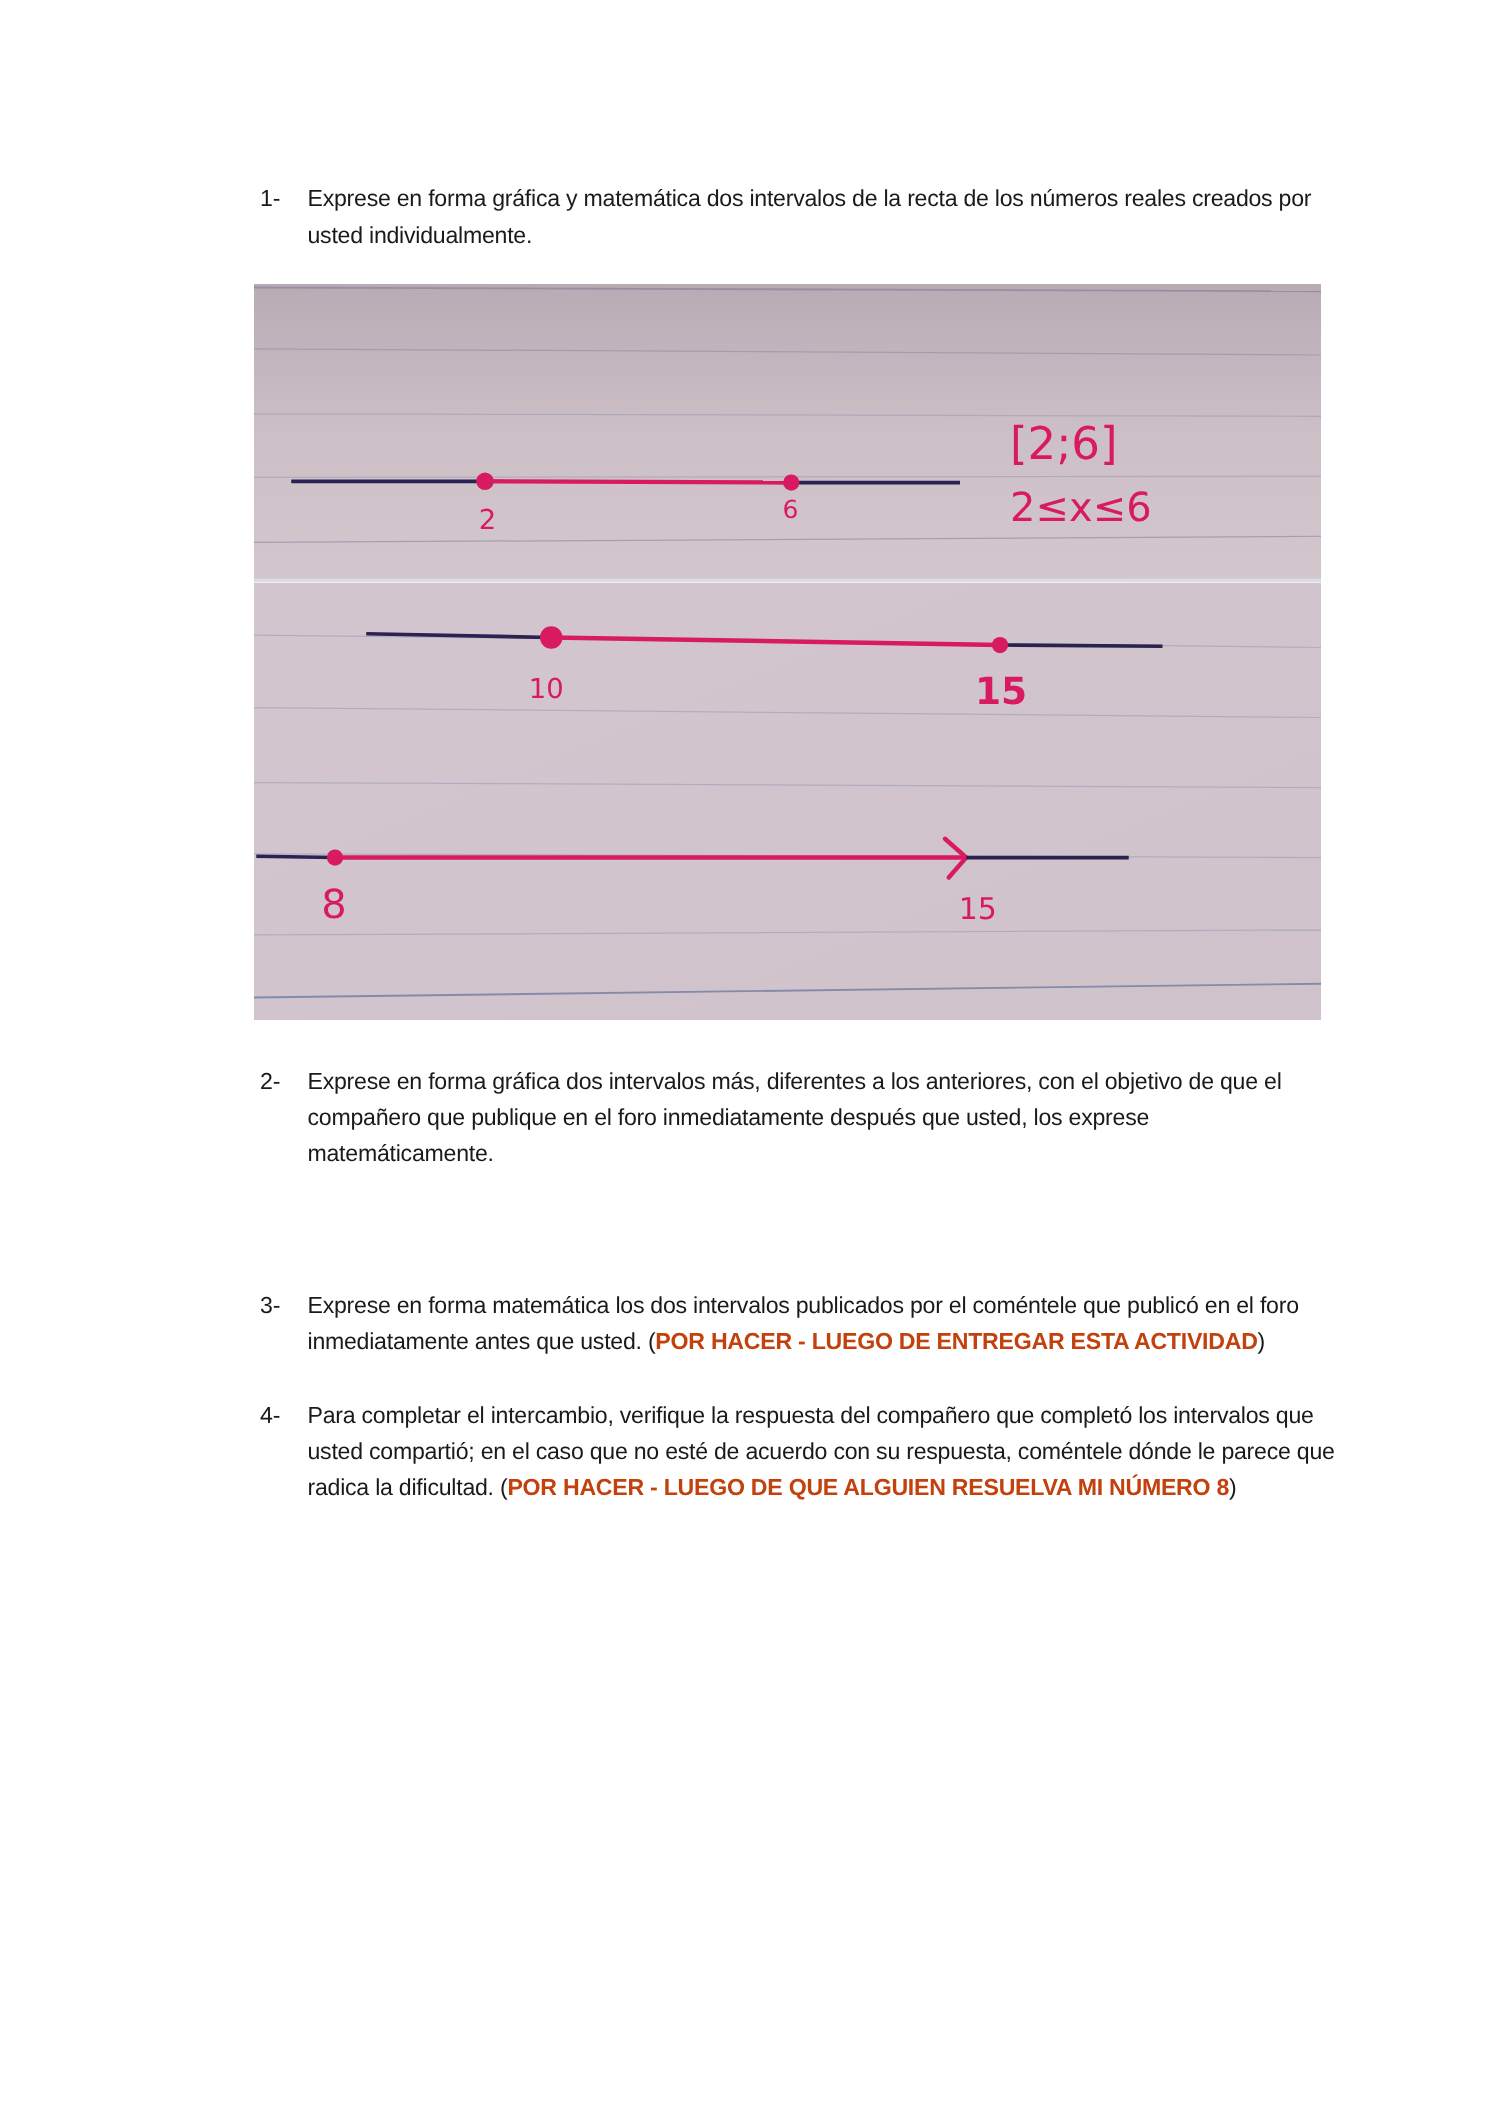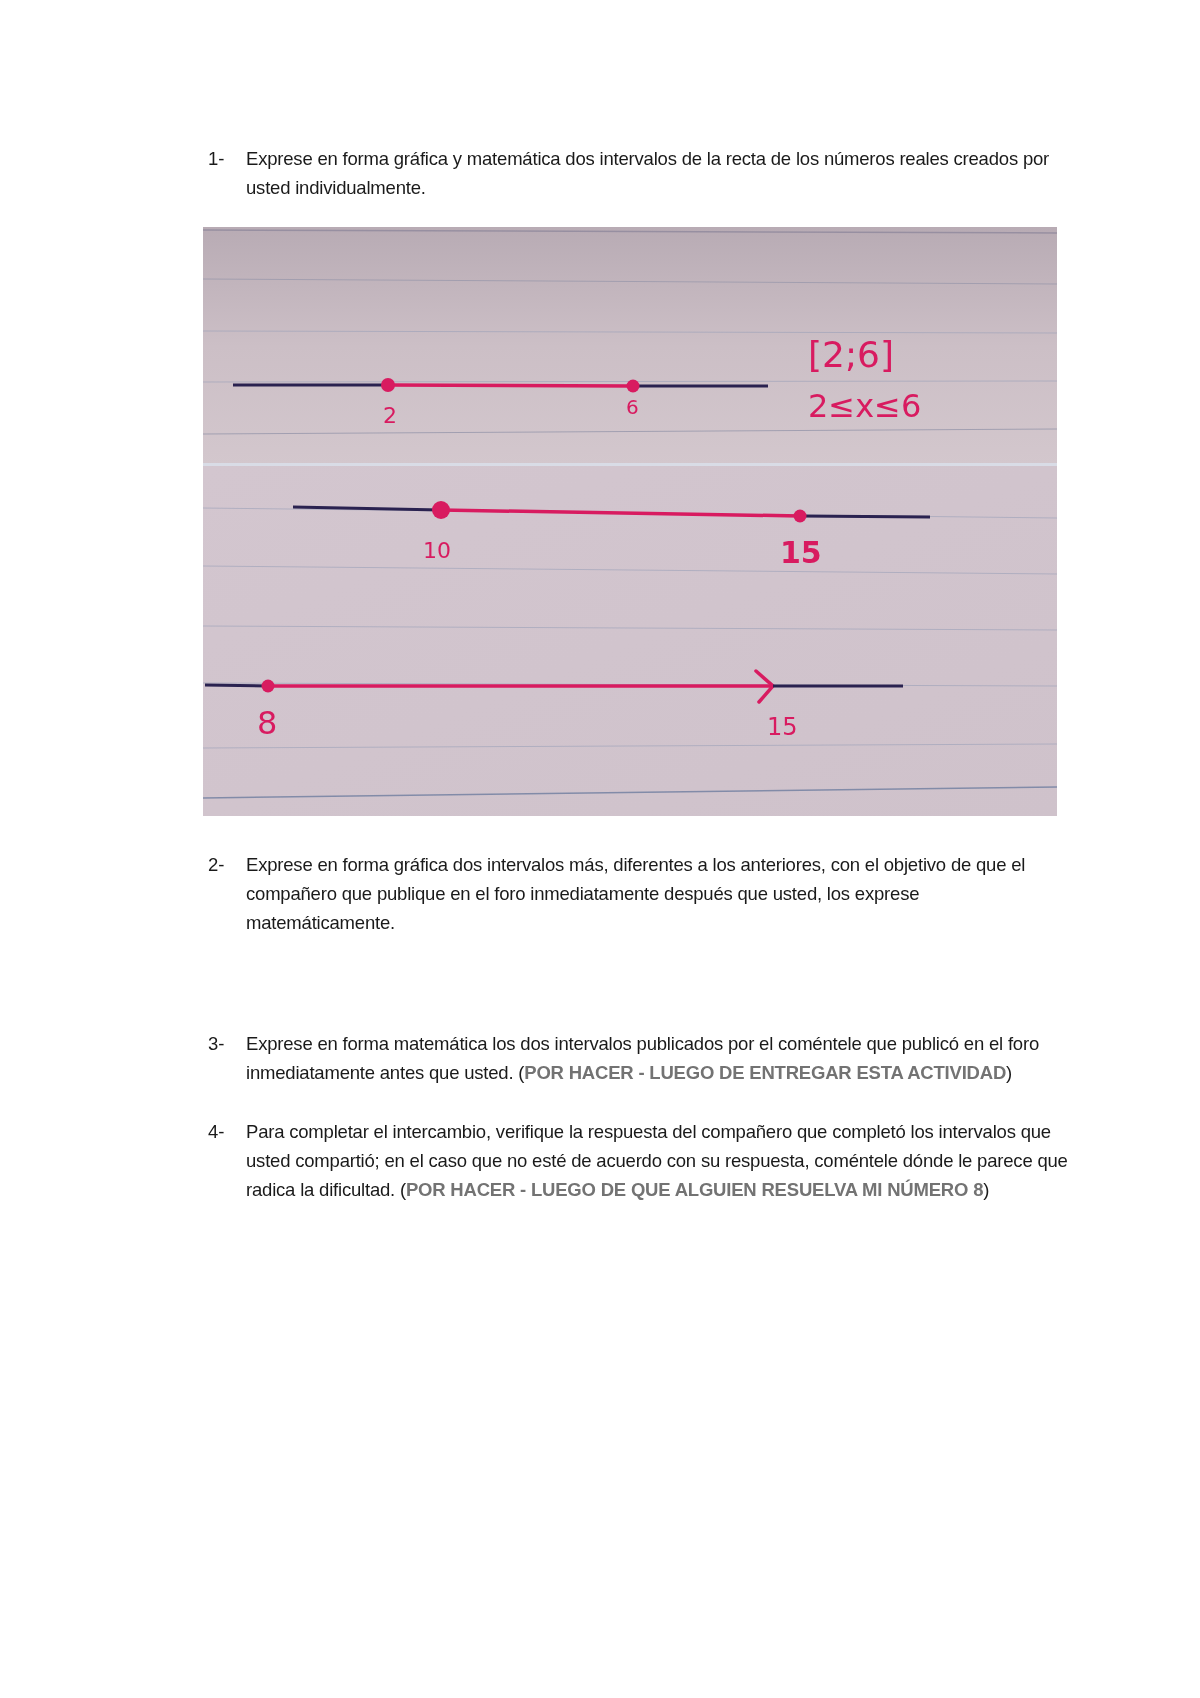--- a/index.html
+++ b/index.html
@@ -1,21 +1,21 @@
 <!DOCTYPE html>
 <html><head>
 <meta charset="utf-8">
 <style>
   html, body { margin: 0; padding: 0; background: #ffffff; }
   body { width: 1200px; height: 1698px; position: relative; overflow: hidden;
          font-family: "Liberation Sans", sans-serif; color: #1a1a1a; }
   .item { position: absolute; left: 208px; width: 860px; font-size: 18.5px; line-height: 29px; }
   .item .num { position: absolute; left: 0; top: 0; width: 36px; }
   .item .body { margin-left: 38px; letter-spacing: -0.2px; }
-  .red { color: #737373; font-weight: bold; }
+  .red { color: #c2410c; font-weight: bold; }
   .photo { position: absolute; left: 203px; width: 854px; overflow: hidden; }
   .photo svg { display: block; }
 </style>
 </head>
 <body>
 
 <div class="item" style="top:144px;">
   <span class="num">1-</span>
   <div class="body">Exprese en forma gráfica y matemática dos intervalos de la recta de los números reales creados por usted individualmente.</div>
 </div>

